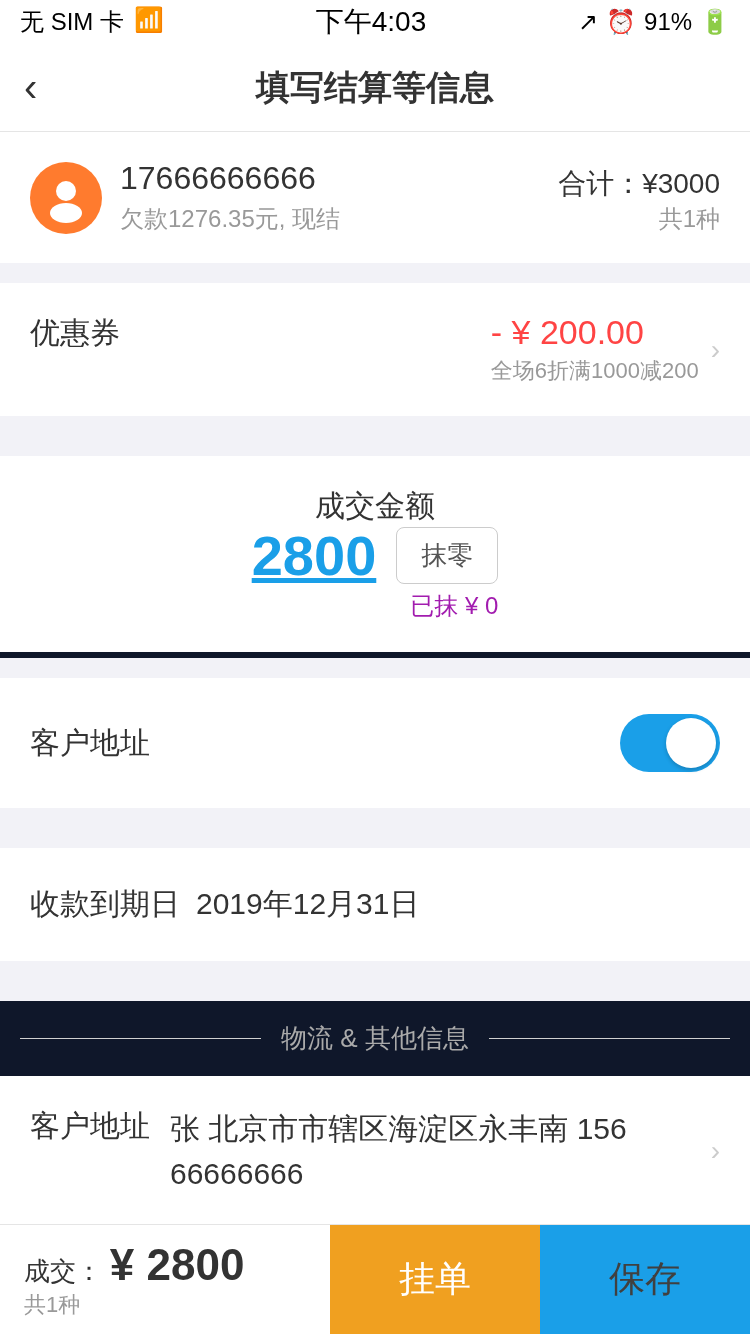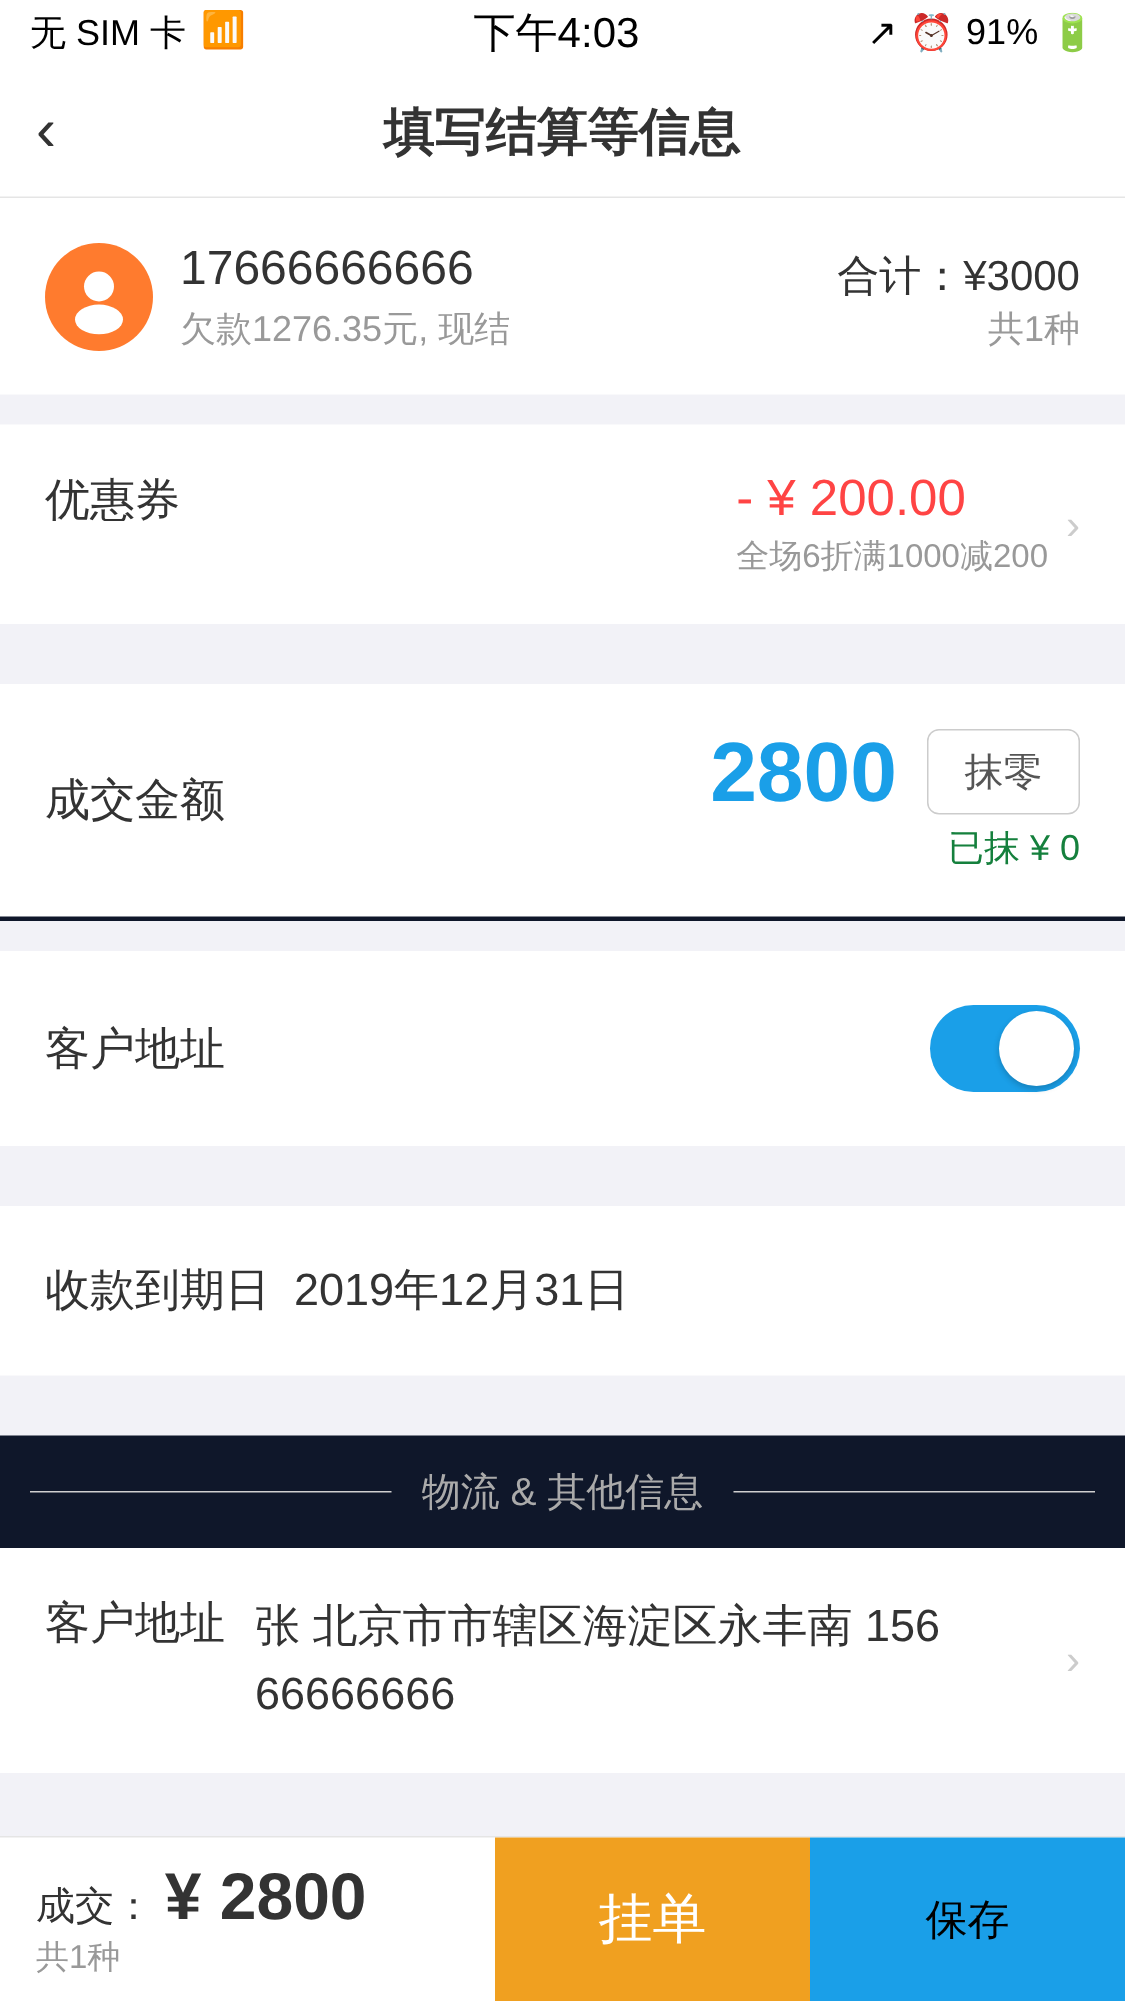--- a/index.html
+++ b/index.html
@@ -101,43 +101,44 @@
     .section-divider {
       height: 20px;
       background: #f2f2f7;
     }
 
     .form-row {
       padding: 30px 30px;
       display: flex;
       align-items: center;
       justify-content: space-between;
-      border-bottom: 3px solid #0f172a;
+      border-bottom: 6px solid #0f172a;
+      flex-direction: column;
     }
     .form-row:last-child { border-bottom: none; }
     .form-row-label { font-size: 30px; color: #333; }
 
     .amount-section {
       display: flex;
       flex-direction: column;
       align-items: flex-end;
       gap: 6px;
     }
     .deal-amount-row { display: flex; align-items: center; gap: 20px; }
-    .deal-amount-value { font-size: 56px; font-weight: 600; color: #1a9fe8; line-height: 1; }
+    .deal-amount-value { font-size: 56px; font-weight: 600; color: #1a9fe8; line-height: 1; text-decoration: underline; }
     .round-btn {
       border: 1px solid #ccc;
       border-radius: 8px;
       padding: 10px 24px;
       font-size: 26px;
       color: #555;
       background: #fff;
       cursor: pointer;
     }
-    .already-rounded { font-size: 24px; color: #15803d; }
+    .already-rounded { font-size: 24px; color: #a21caf; }
 
     
     .prepay-right { display: flex; align-items: center; gap: 24px; }
     .prepay-values { display: flex; flex-direction: column; align-items: flex-end; }
     .prepay-amount { font-size: 30px; color: #333; }
     .receivable { font-size: 24px; color: #999; }
 
     
     .toggle {
       width: 100px;
@@ -248,22 +249,22 @@
       color: #fff;
       cursor: pointer;
     }
     .bottom-btn-save {
       width: 210px;
       height: 110px;
       background: #1a9fe8;
       display: flex;
       align-items: center;
       justify-content: center;
-      font-size: 28px;
-      color: #000000;
+      font-size: 36px;
+      color: #404040;
       cursor: pointer;
     }
 
     
     .person-svg { width: 50px; height: 50px; }
   </style>
 </head>
 <body>
 
 <div class="status-bar">

